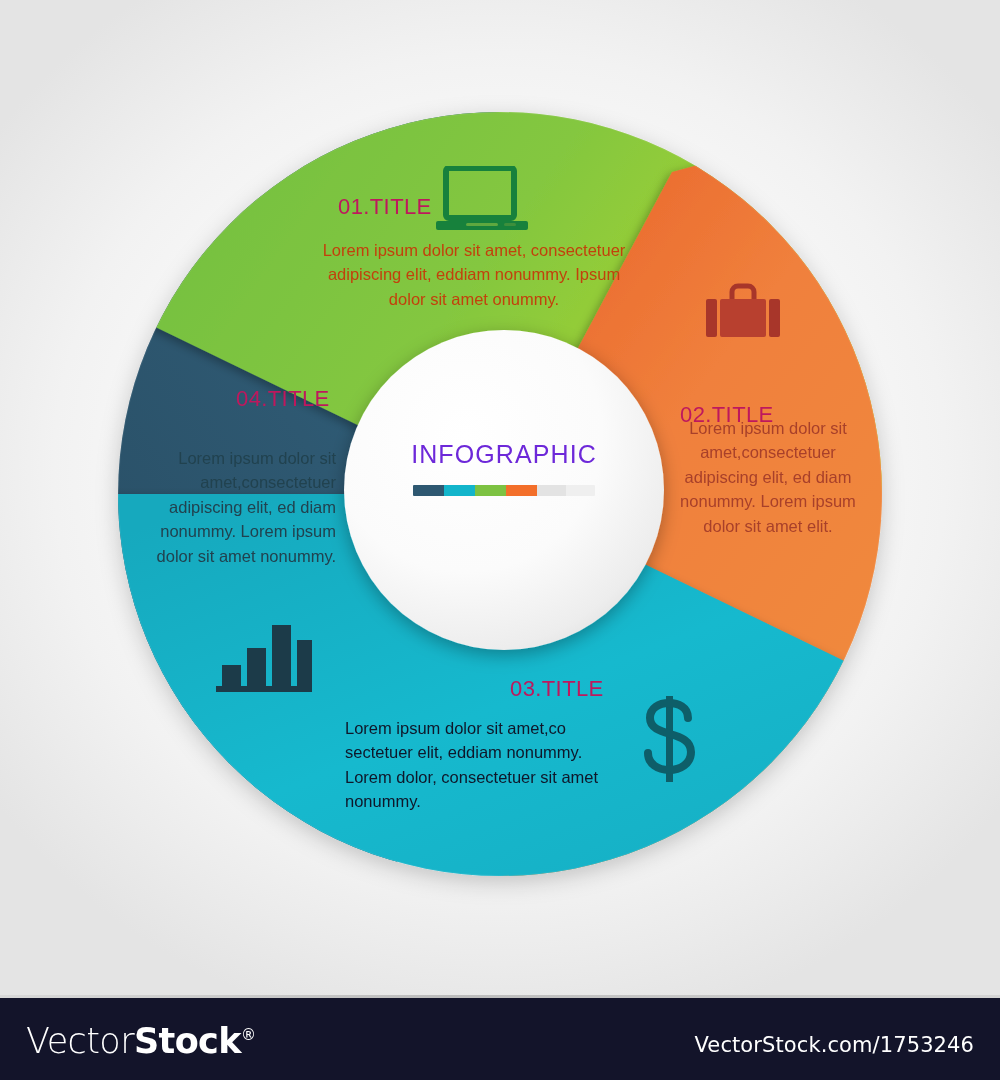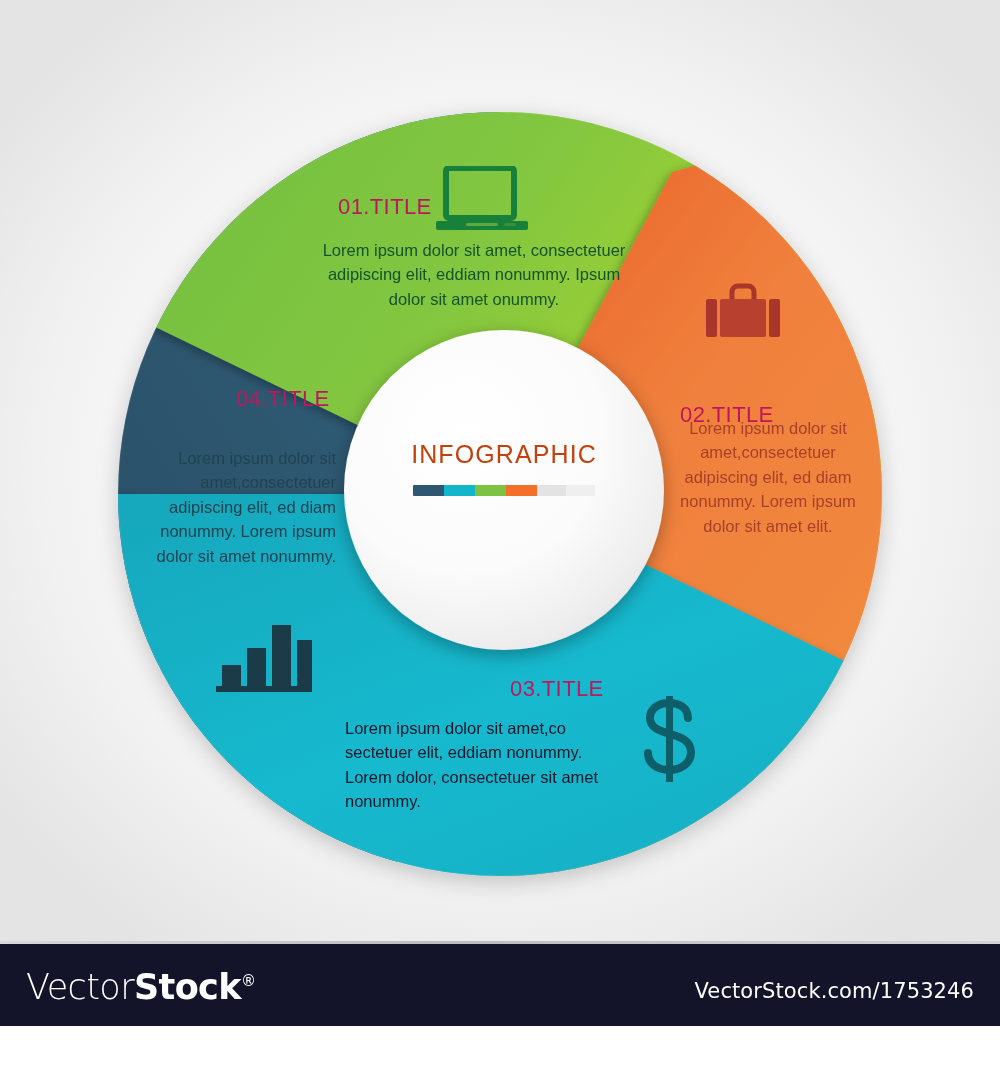--- a/index.html
+++ b/index.html
@@ -58,21 +58,21 @@
     font-size: 16.5px;
     line-height: 1.48;
     font-weight: 400;
   }
 
   
   #seg1-text { left: 318px; top: 186px; width: 340px; }
   #seg1-text .seg-title { position: absolute; left: 20px; top: 8px; }
   #seg1-text .seg-body {
     position: absolute; left: 0px; top: 52px; width: 312px;
-    color: #14532d; text-align: center;
+    color: #c2410c; text-align: center;
   }
 
   
   #seg2-text { left: 672px; top: 370px; width: 200px; }
   #seg2-text .seg-title { position: absolute; left: 8px; top: 0px; margin-top: 32px; }
   #seg2-text .seg-body {
     position: absolute; left: 0px; top: 46px; width: 192px;
     color: #a8402a; text-align: center;
   }
 
@@ -96,21 +96,21 @@
   .hub-text {
     position: absolute;
     left: 374px;
     top: 440px;
     width: 260px;
     text-align: center;
     pointer-events: none;
   }
   .hub-line1, .hub-line2 {
     font-size: 25px;
-    color: #c2410c;
+    color: #6d28d9;
     letter-spacing: 1.1px;
     line-height: 1.18;
     font-weight: 400;
   }
   .hub-line3 {
     font-size: 19px;
     color: #7c7c7c;
     letter-spacing: 1.2px;
     margin-top: 8px;
     font-weight: 400;
@@ -129,21 +129,21 @@
   .icon { position: absolute; pointer-events: none; }
   #icon-laptop   { left: 436px; top: 166px; }
   #icon-briefcase{ left: 706px; top: 283px; }
   #icon-dollar   { left: 636px; top: 696px; }
   #icon-barchart { left: 216px; top: 620px; }
 
   
   .footer {
     position: absolute;
     left: 0;
-    top: 941px;
+    top: 995px;
     width: 1000px;
     height: 85px;
     background: #13142a;
   }
   .footer-sep {
     position: absolute; left: 0; top: 0; width: 1000px; height: 3px;
     background: linear-gradient(to right, #d8d8d8, #bcbcbc 45%, #d4d4d4);
   }
   .brand {
     position: absolute;

